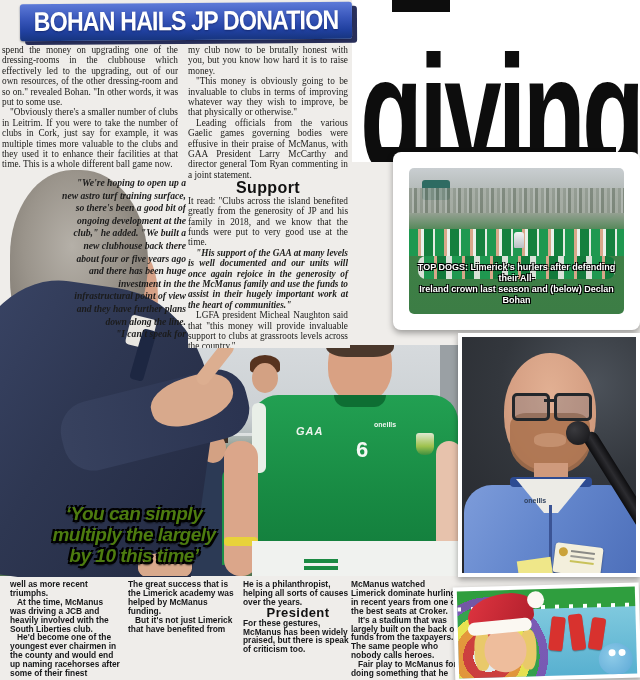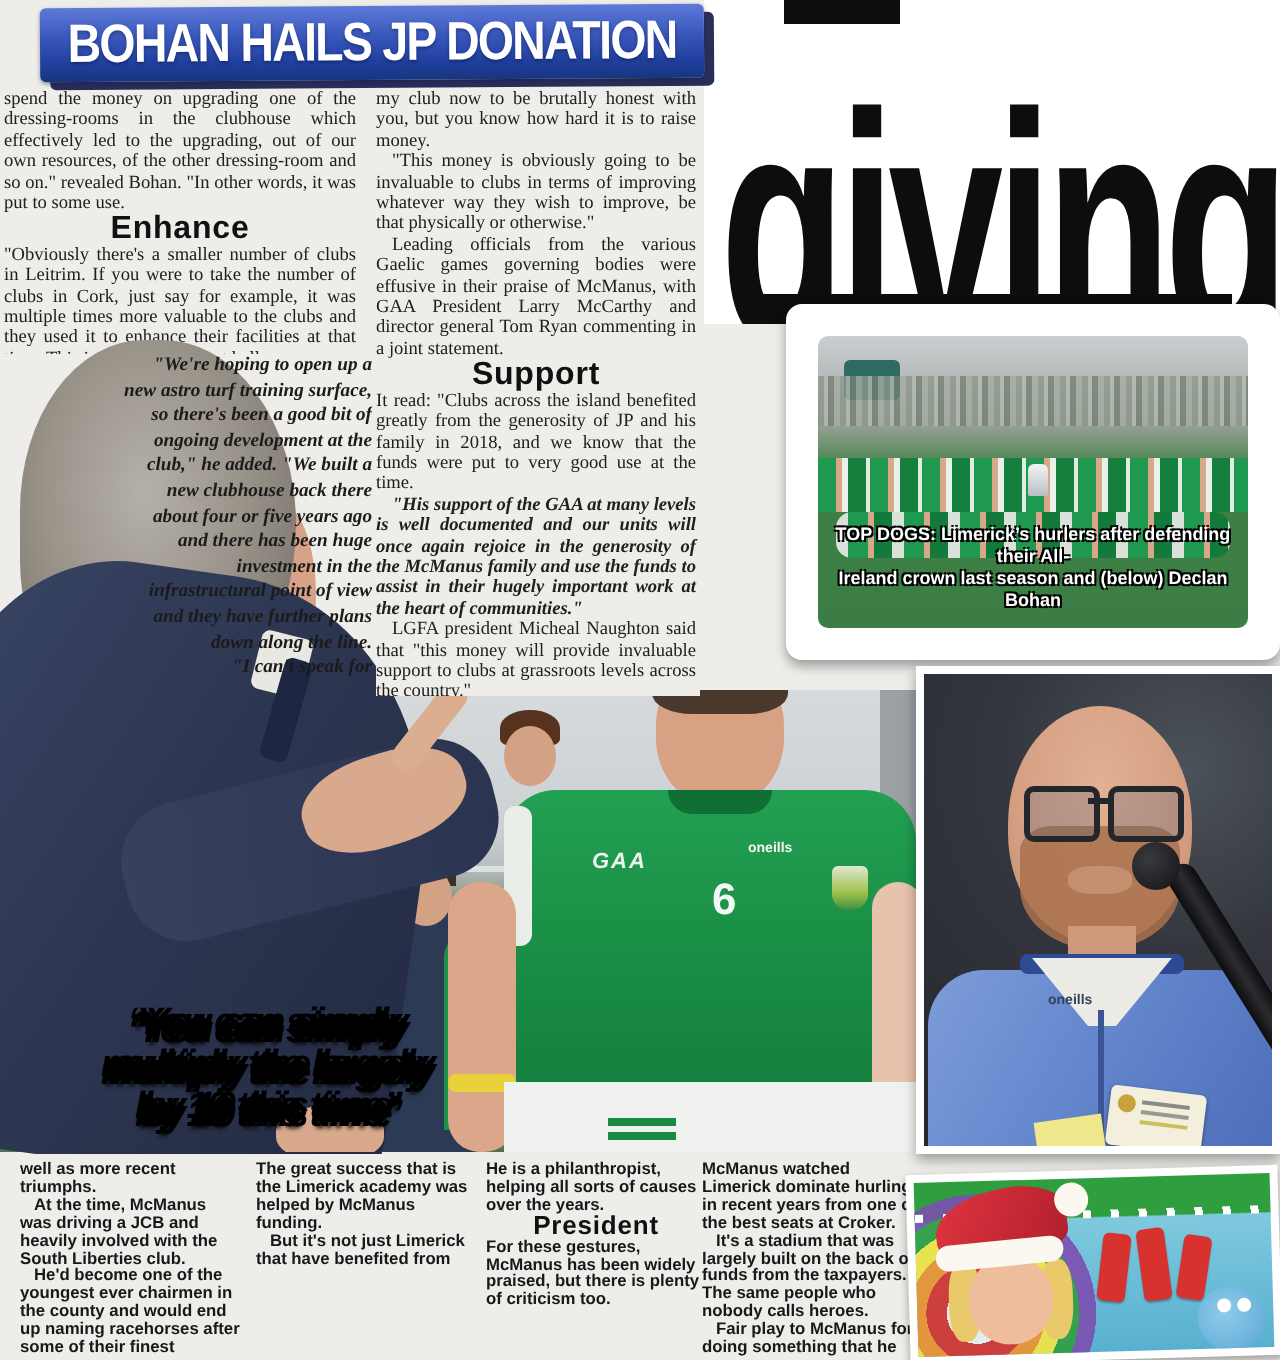--- a/index.html
+++ b/index.html
@@ -87,21 +87,21 @@
   .h-shorts .stripe{position:absolute;left:52px;top:18px;width:34px;height:4px;background:#1b8a43;box-shadow:0 7px 0 #1b8a43;}
   
   .p13{left:222px;top:120px;width:66px;height:100px;background:#1d9148;border-radius:14px 14px 0 0;z-index:3;}
   .p13 span{position:absolute;left:26px;top:14px;font-family:"Liberation Sans",sans-serif;
     font-weight:800;font-size:14px;color:#f0f5f0;}
   .grey-fig{left:440px;top:-40px;width:22px;height:120px;background:#9aa0a4;border-radius:10px 0 0 0;z-index:2;}
 
   
   .pullquote{left:28px;top:503px;width:212px;z-index:9;text-align:center;
     font-family:"Liberation Sans",sans-serif;font-weight:800;font-style:italic;
-    font-size:19px;line-height:21px;color:#000000;letter-spacing:-.5px;
+    font-size:19px;line-height:21px;color:#4d7c0f;letter-spacing:-.5px;
     text-shadow:-2px -2px 0 #000,2px -2px 0 #000,-2px 2px 0 #000,2px 2px 0 #000,0 3px 2px #000;}
 
   
   .photo-team{left:393px;top:152px;width:247px;height:178px;background:#fff;border-radius:8px;
     box-shadow:0 3px 6px rgba(0,0,0,.35);z-index:6;padding:16px;box-sizing:border-box;}
   .photo-team .inner{position:relative;width:100%;height:100%;border-radius:5px;overflow:hidden;
     background:linear-gradient(180deg,#c9ced1 0%,#b6bcba 14%, #99a296 30%,#3f8046 46%,#3c7d45 100%);}
   .crowd{position:absolute;left:0;top:14%;width:100%;height:17%;
     background:repeating-linear-gradient(90deg,#8d968b 0 3px,#b2b9b2 3px 5px,#747f72 5px 8px,#a5aca3 8px 11px);opacity:.8;}
   .teal{position:absolute;left:6%;top:8%;width:13%;height:14%;background:#2e6b62;border-radius:3px;}
@@ -193,21 +193,20 @@
     <span class="word">giving</span>
     <div class="underbar"></div>
   </div>
 
   <div class="abs banner">
     <span>BOHAN HAILS JP DONATION</span>
   </div>
 
   <div class="abs col col1">
     <p>spend the money on upgrading one of the dressing-rooms in the clubhouse which effectively led to the upgrading, out of our own resources, of the other dressing-room and so on." revealed Bohan. "In other words, it was put to some use.</p>
-    <div class="subhead">Enhance</div>
     <p>"Obviously there's a smaller number of clubs in Leitrim. If you were to take the number of clubs in Cork, just say for example, it was multiple times more valuable to the clubs and they used it to enhance their facilities at that time. This is a whole different ball game now.</p>
 
   </div>
 
   <div class="abs quoteflow">
     <p>"We're hoping to open up a new astro turf training surface, so there's been a good bit of ongoing development at the club," he added. "We built a new clubhouse back there about four or five years ago and there has been huge investment in the infrastructural point of view and they have further plans down along the line.</p>
     <p>"I can't speak for</p>
   </div>
 
   <div class="abs col col2">
@@ -314,21 +313,21 @@
       <p>At the time, McManus was driving a JCB and heavily involved with the South Liberties club.</p>
       <p>He'd become one of the youngest ever chairmen in the county and would end up naming racehorses after some of their finest players, and running them in the South Liberties</p>
     </div>
     <div class="bcol bc2">
       <p>The great success that is the Limerick academy was helped by McManus funding.</p>
       <p>But it's not just Limerick that have benefited from</p>
     </div>
     <div class="bcol bc3">
       <p>He is a philanthropist, helping all sorts of causes over the years.</p>
       <div class="subhead">President</div>
-      <p>For these gestures, McManus has been widely praised, but there is plenty of criticism too.</p>
+      <p>For these gestures, McManus has been widely praised, but there is speak of criticism too.</p>
 
     </div>
     <div class="bcol bc4">
       <p>McManus watched Limerick dominate hurling in recent years from one of the best seats at Croker.</p>
       <p>It's a stadium that was largely built on the back of funds from the taxpayers. The same people who nobody calls heroes.</p>
       <p>Fair play to McManus for doing something that he didn't have to do, but he made a choice to be a tax</p>
     </div>
   </div>
 
   <div class="abs photo-xmas">

